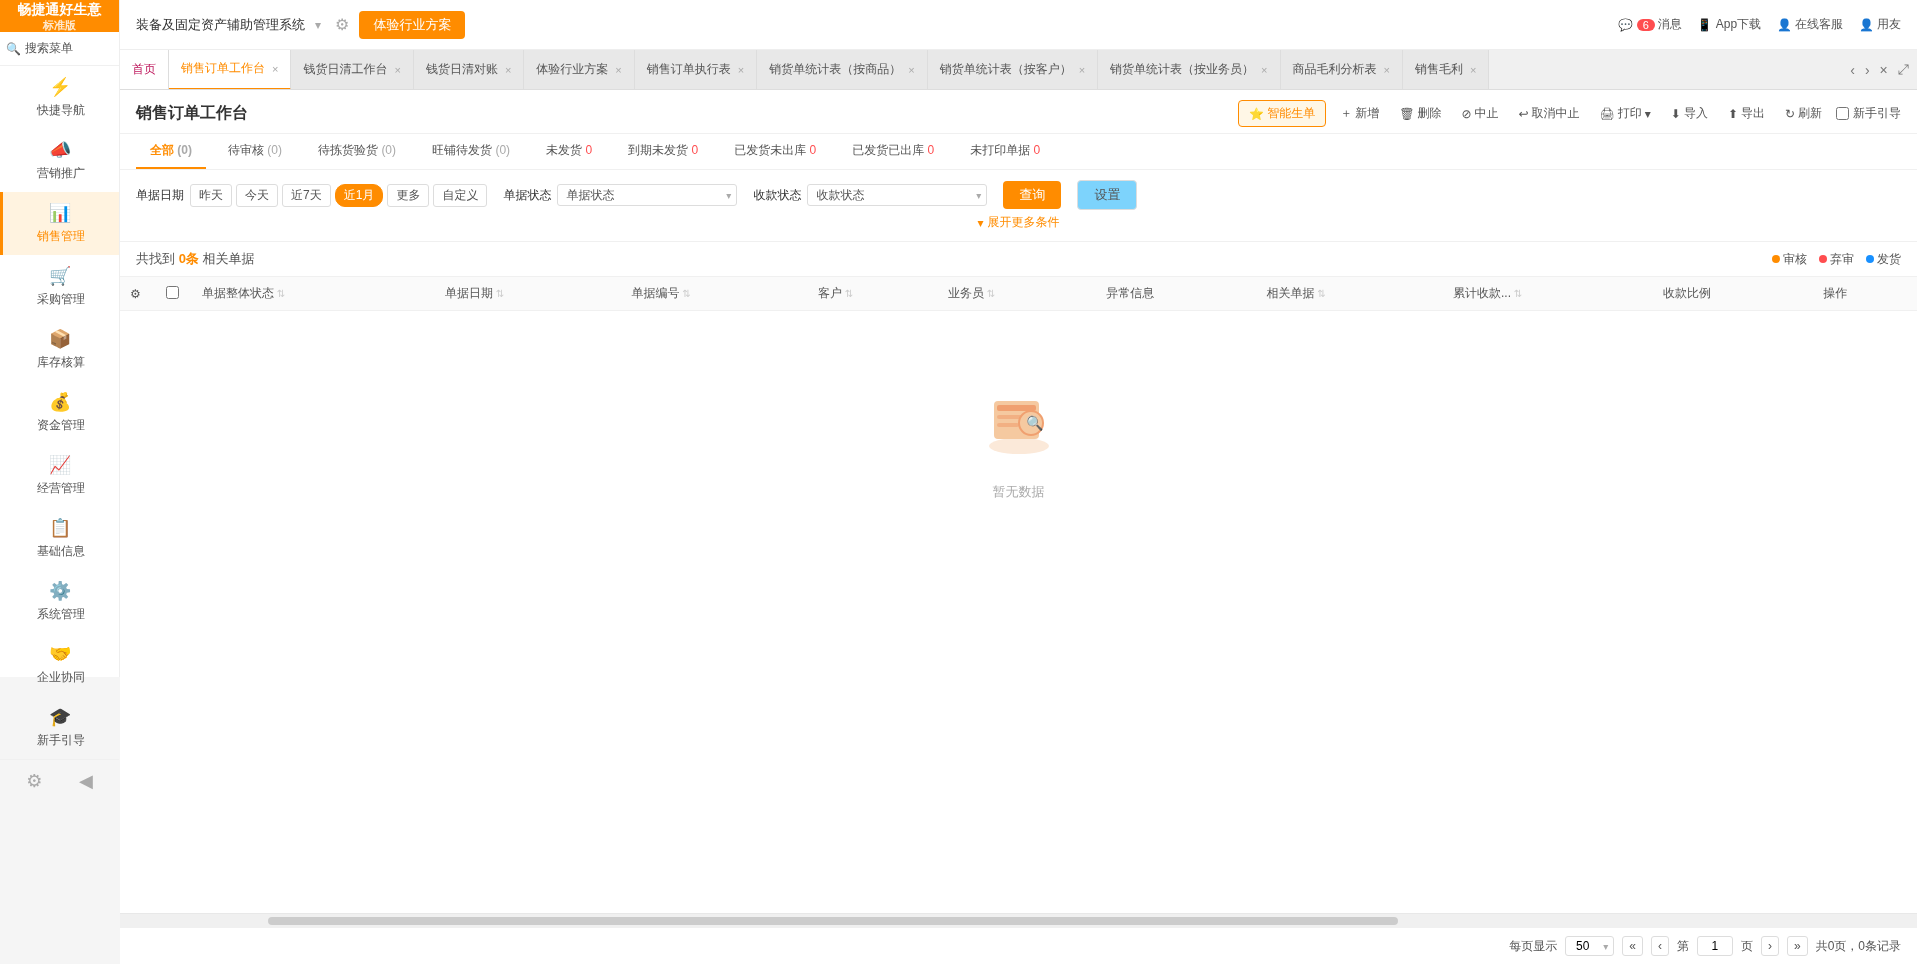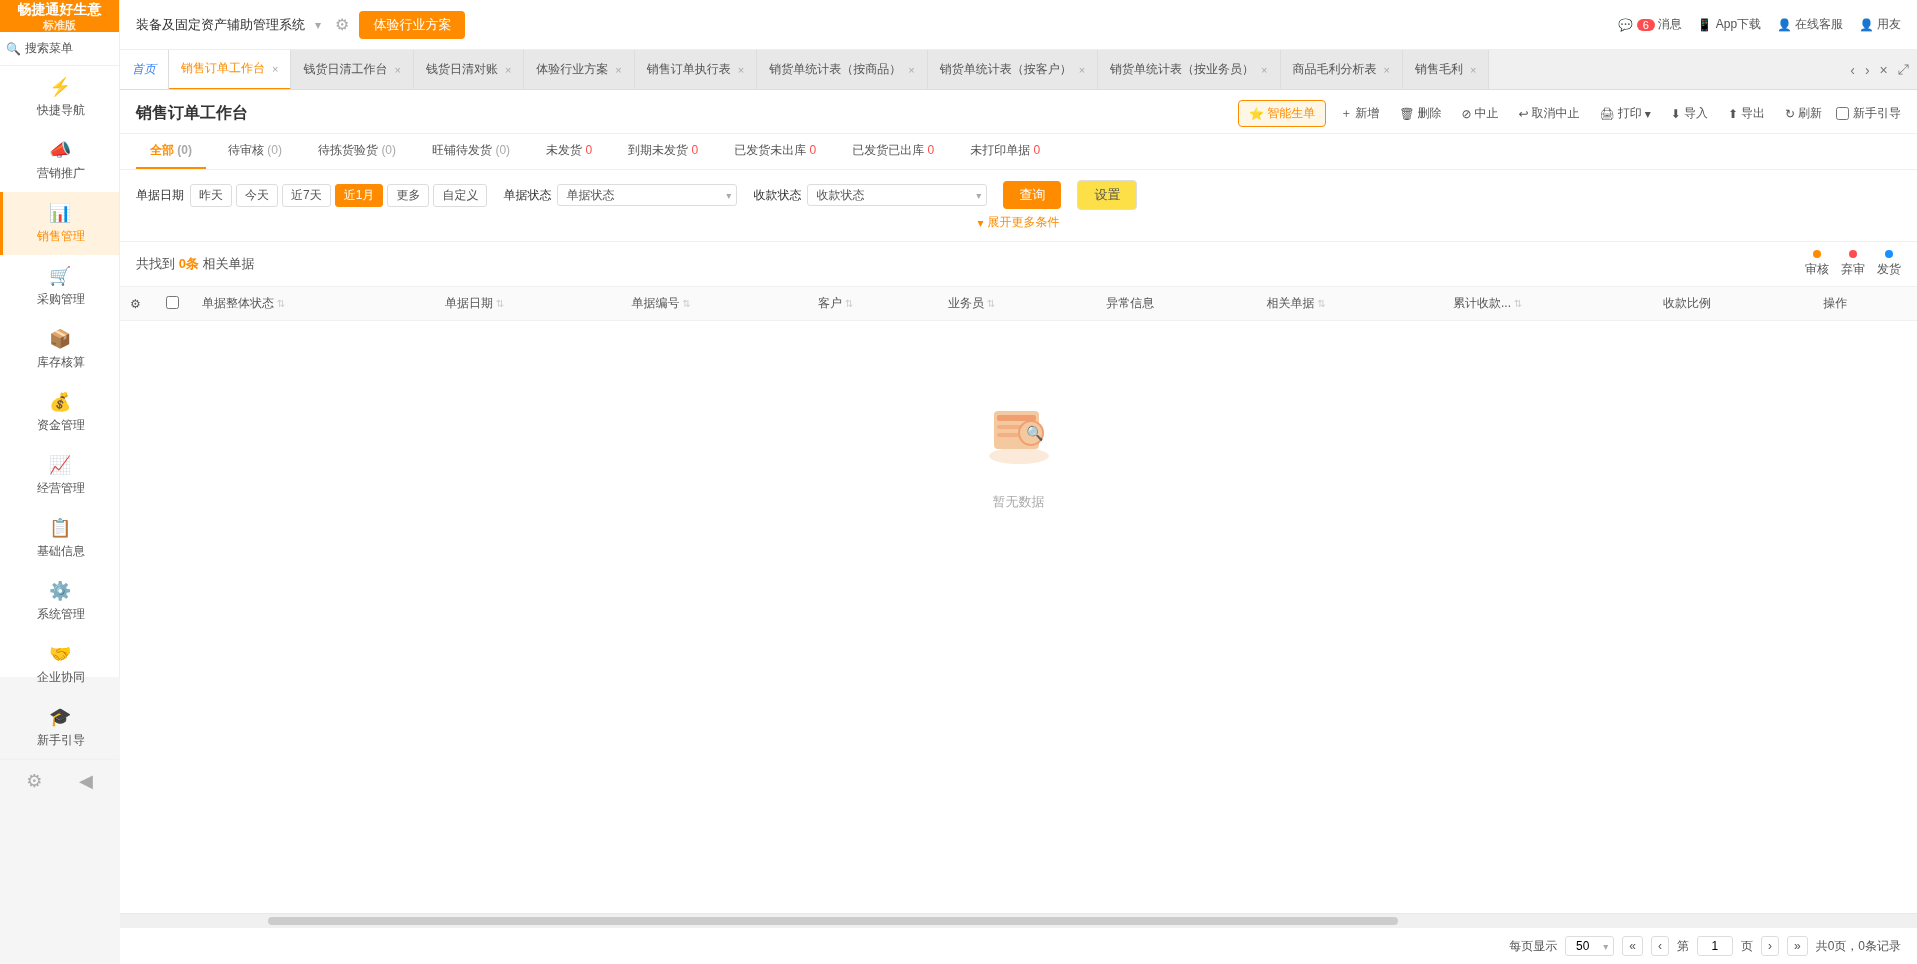--- a/index.html
+++ b/index.html
@@ -125,21 +125,21 @@
       height: 40px;
       font-size: 12px;
       cursor: pointer;
       white-space: nowrap;
       color: #555;
       border-right: 1px solid #ddd;
       background: #e8e8e8;
     }
     .tab.active { background: #fff; color: #ff8c00; border-bottom: 2px solid #ff8c00; }
     .tab .close-x { font-size: 11px; color: #aaa; margin-left: 3px; }
-    .tab-home { background: #fff; color: #3b82f6; font-style: italic; }
+    .tab-home { background: #fff; color: #be185d; }
     .tab-nav-btns {
       display: flex;
       align-items: center;
       gap: 2px;
       padding: 0 4px;
       margin-left: auto;
     }
     .tab-nav-btn { cursor: pointer; font-size: 14px; color: #777; padding: 2px 4px; }
 
     
@@ -229,21 +229,21 @@
     .filter-date-btns { display: flex; gap: 4px; align-items: center; }
     .date-btn {
       padding: 2px 8px;
       border: 1px solid #ddd;
       border-radius: 3px;
       font-size: 12px;
       cursor: pointer;
       background: #fff;
       color: #555;
     }
-    .date-btn.active { background: #ff8c00; color: #fff; border-color: #ff8c00; border-radius: 3px; }
+    .date-btn.active { background: #ff8c00; color: #fff; border-color: #ff8c00; border-radius: 10px; }
     .filter-select {
       border: 1px solid #ddd;
       border-radius: 3px;
       padding: 3px 24px 3px 8px;
       font-size: 12px;
       color: #555;
       background: #fff;
       cursor: pointer;
       appearance: none;
       min-width: 180px;
@@ -273,21 +273,21 @@
     .btn-query {
       background: #ff8c00;
       color: white;
       border: none;
       border-radius: 4px;
       padding: 5px 16px;
       font-size: 13px;
       cursor: pointer;
     }
     .btn-set {
-      background: #fde047;
+      background: #7dd3fc;
       color: #555;
       border: 1px solid #ddd;
       border-radius: 4px;
       padding: 5px 16px;
       font-size: 13px;
       cursor: pointer;
     }
 
     
     .table-area {
@@ -303,21 +303,20 @@
       padding: 8px 16px;
     }
     .table-actions { display: flex; gap: 12px; align-items: center; }
     .tbl-action-btn {
       font-size: 12px;
       cursor: pointer;
       display: flex;
       align-items: center;
       gap: 3px;
       color: #555;
-      flex-direction: column;
     }
     .tbl-action-btn .dot { width: 8px; height: 8px; border-radius: 50%; display: inline-block; }
     .dot-orange { background: #ff8c00; }
     .dot-red { background: #ff4d4f; }
     .dot-blue { background: #1890ff; }
 
     
     .data-table {
       width: 100%;
       border-collapse: collapse;

